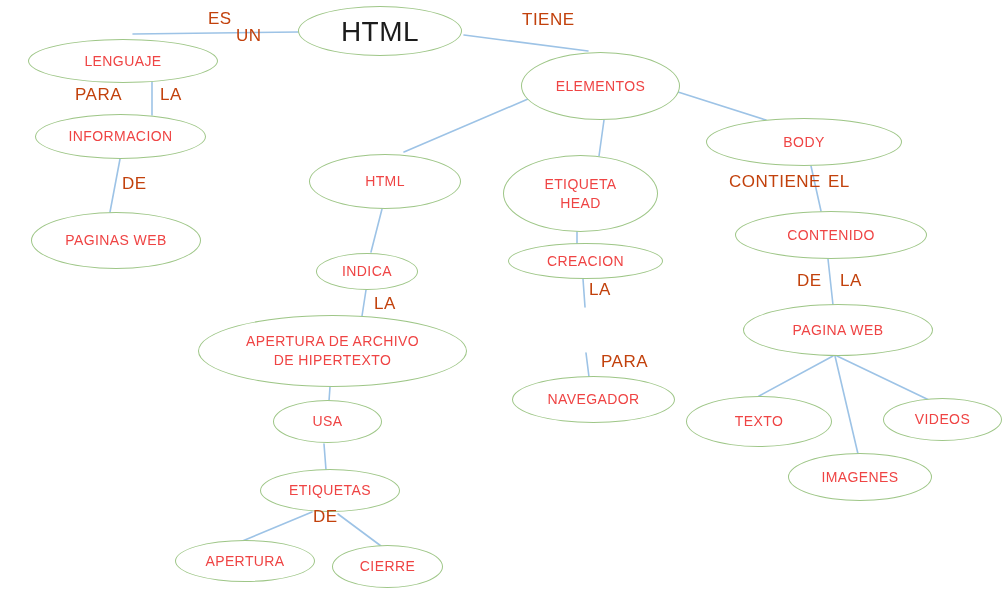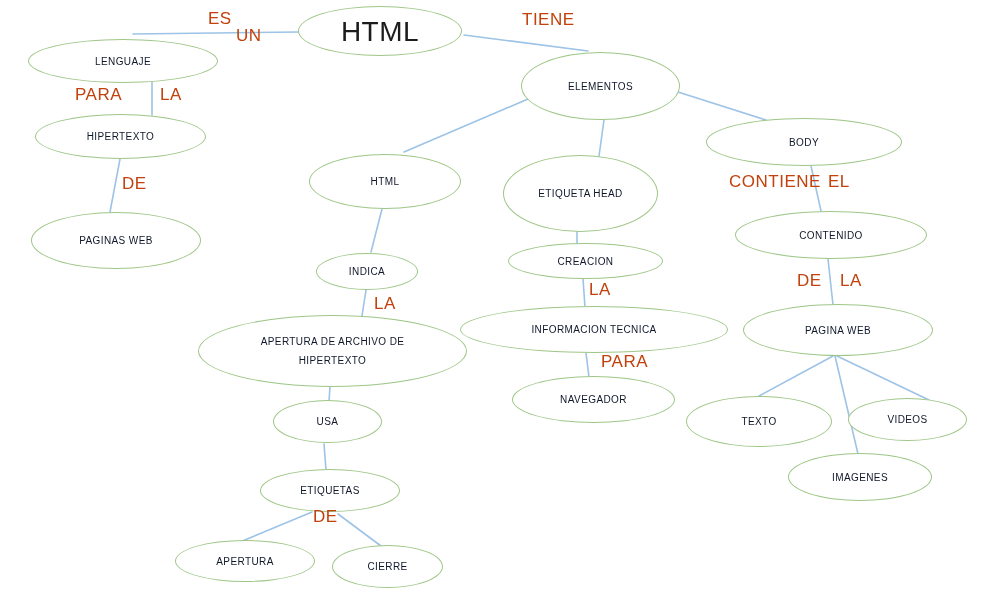--- a/index.html
+++ b/index.html
@@ -5,40 +5,40 @@
   html,body{margin:0;padding:0;background:#ffffff;}
   .canvas{
     position:relative;width:1007px;height:597px;background:#ffffff;
     font-family:"Liberation Sans", sans-serif;overflow:hidden;
   }
   .wires{position:absolute;left:0;top:0;z-index:0;}
   .node{
     position:absolute;z-index:1;box-sizing:border-box;
     border:1.4px solid #9ec687;border-radius:50%;background:#ffffff;
     display:flex;align-items:center;justify-content:center;text-align:center;
-    font-size:10px;letter-spacing:.4px;color:#0f172a;line-height:19px;
+    font-size:14px;letter-spacing:.4px;color:#ef4444;line-height:19px;
   }
   .lbl{
     position:absolute;z-index:2;font-size:17px;letter-spacing:.5px;
     color:#c2410c;line-height:1;white-space:nowrap;
   }
   
   #n-main{left:298px;top:6px;width:164px;height:50px;font-size:28px;letter-spacing:.5px;color:#1c1c1c;}
   #n-lenguaje{left:28px;top:39px;width:190px;height:44px;}
   #n-elaboracion{left:35px;top:114px;width:171px;height:45px;}
   #n-paginas-web{left:31px;top:212px;width:170px;height:57px;}
   #n-elementos{left:521px;top:52px;width:159px;height:68px;}
   #n-html2{left:309px;top:154px;width:152px;height:55px;}
   #n-etiqueta-head{left:503px;top:155px;width:155px;height:77px;padding:0 30px;}
   #n-body{left:706px;top:118px;width:196px;height:48px;}
   #n-contenido{left:735px;top:211px;width:192px;height:48px;}
   #n-pagina-web{left:743px;top:304px;width:190px;height:52px;}
   #n-texto{left:686px;top:396px;width:146px;height:51px;}
   #n-imagenes{left:788px;top:453px;width:144px;height:48px;}
-  #n-videos{left:848px;top:398px;width:119px;height:43px;}
+  #n-videos{left:883px;top:398px;width:119px;height:43px;}
   #n-contienen{left:508px;top:243px;width:155px;height:36px;}
   #n-info-tecnica{left:460px;top:306px;width:268px;height:47px;}
   #n-navegador{left:512px;top:376px;width:163px;height:47px;}
   #n-indica{left:316px;top:253px;width:102px;height:37px;text-align:right;}
   #n-creacion{left:198px;top:315px;width:269px;height:72px;padding:0 35px;}
   #n-usa{left:273px;top:400px;width:109px;height:43px;}
   #n-etiquetas{left:260px;top:469px;width:140px;height:43px;}
   #n-apertura{left:175px;top:540px;width:140px;height:42px;}
   #n-cierre{left:332px;top:545px;width:111px;height:43px;}
   
@@ -81,33 +81,32 @@
     <line x1="828" y1="259" x2="833" y2="305"></line>
     <line x1="833" y1="356" x2="759" y2="396"></line>
     <line x1="835" y1="356" x2="858" y2="454"></line>
     <line x1="837" y1="356" x2="929" y2="400"></line>
     <line x1="152" y1="82" x2="152" y2="115"></line>
     <line x1="120" y1="159" x2="110" y2="212"></line>
   </svg>
 
   <div class="node" id="n-main">HTML</div>
   <div class="node" id="n-lenguaje">LENGUAJE</div>
-  <div class="node" id="n-elaboracion">HIPERTEXTO</div>
+  <div class="node" id="n-elaboracion">INFORMACION</div>
   <div class="node" id="n-paginas-web">PAGINAS WEB</div>
   <div class="node" id="n-elementos">ELEMENTOS</div>
   <div class="node" id="n-html2">HTML</div>
   <div class="node" id="n-etiqueta-head">ETIQUETA HEAD</div>
   <div class="node" id="n-body">BODY</div>
   <div class="node" id="n-contenido">CONTENIDO</div>
   <div class="node" id="n-pagina-web">PAGINA WEB</div>
   <div class="node" id="n-texto">TEXTO</div>
   <div class="node" id="n-imagenes">IMAGENES</div>
   <div class="node" id="n-videos">VIDEOS</div>
   <div class="node" id="n-contienen">CREACION</div>
-  <div class="node" id="n-info-tecnica">INFORMACION TECNICA</div>
   <div class="node" id="n-navegador">NAVEGADOR</div>
   <div class="node" id="n-indica">INDICA</div>
   <div class="node" id="n-creacion">APERTURA DE ARCHIVO DE HIPERTEXTO</div>
   <div class="node" id="n-usa">USA</div>
   <div class="node" id="n-etiquetas">ETIQUETAS</div>
   <div class="node" id="n-apertura">APERTURA</div>
   <div class="node" id="n-cierre">CIERRE</div>
 
   <span class="lbl" id="l-es">ES</span>
   <span class="lbl" id="l-un">UN</span>

